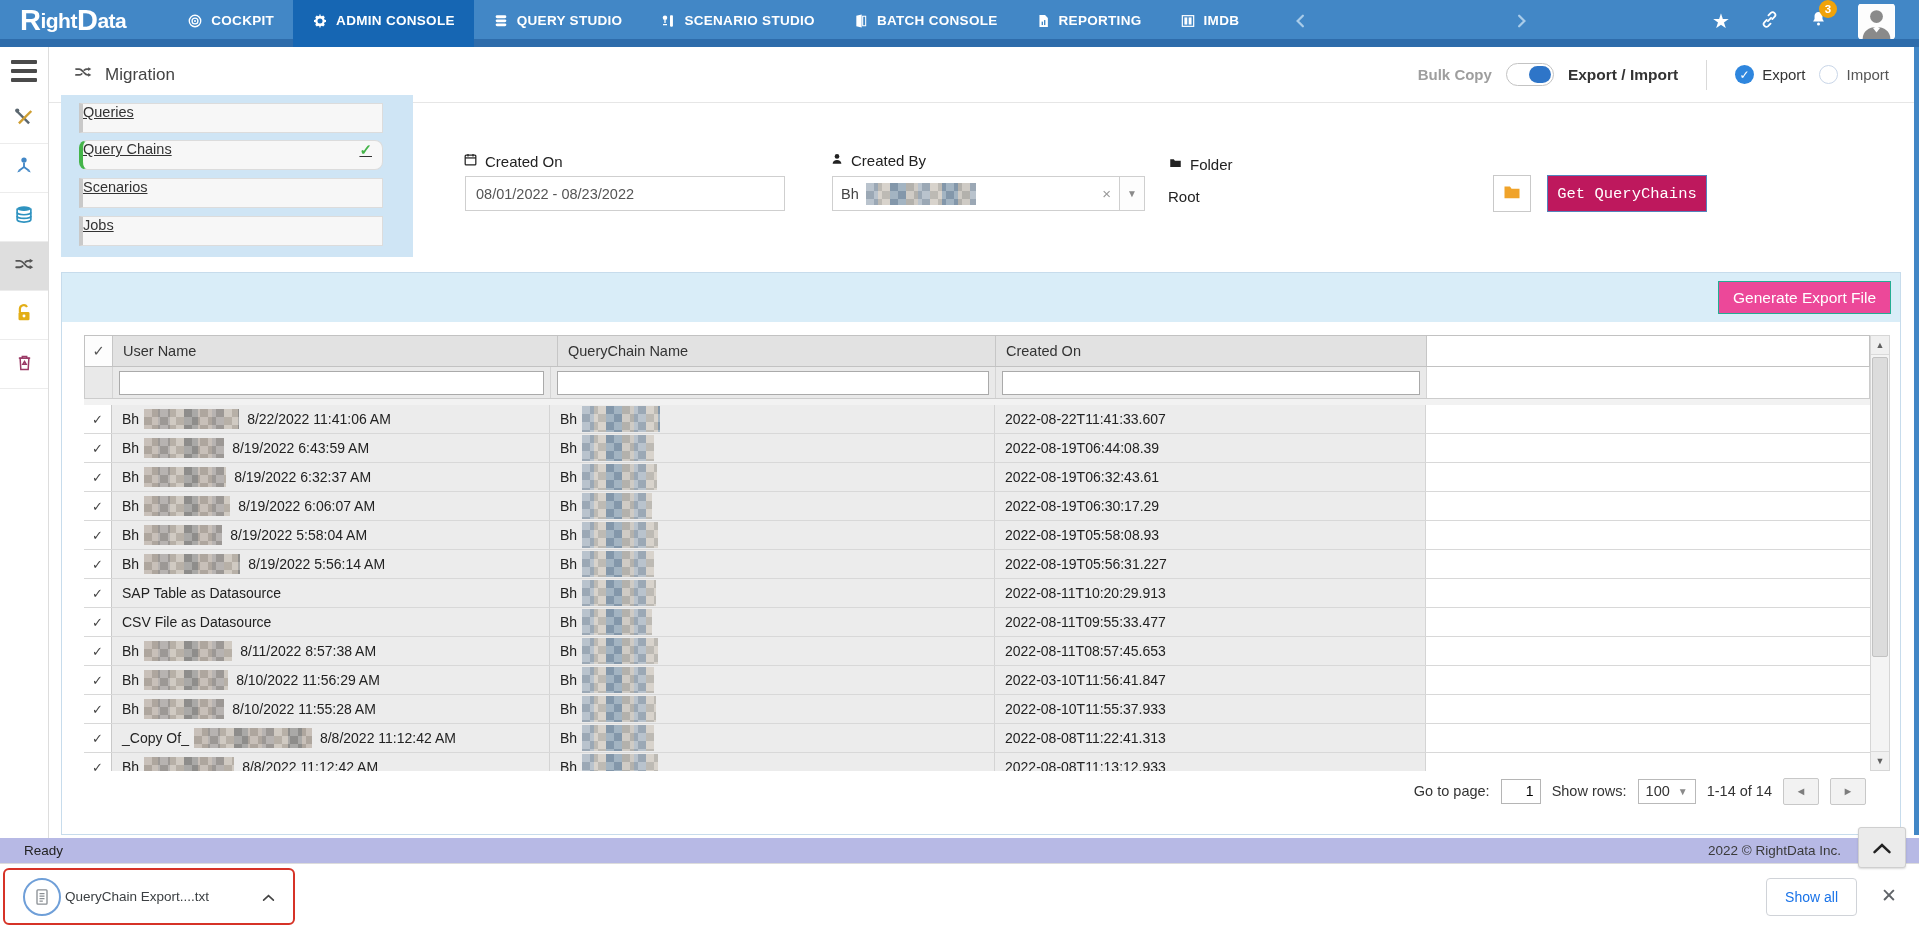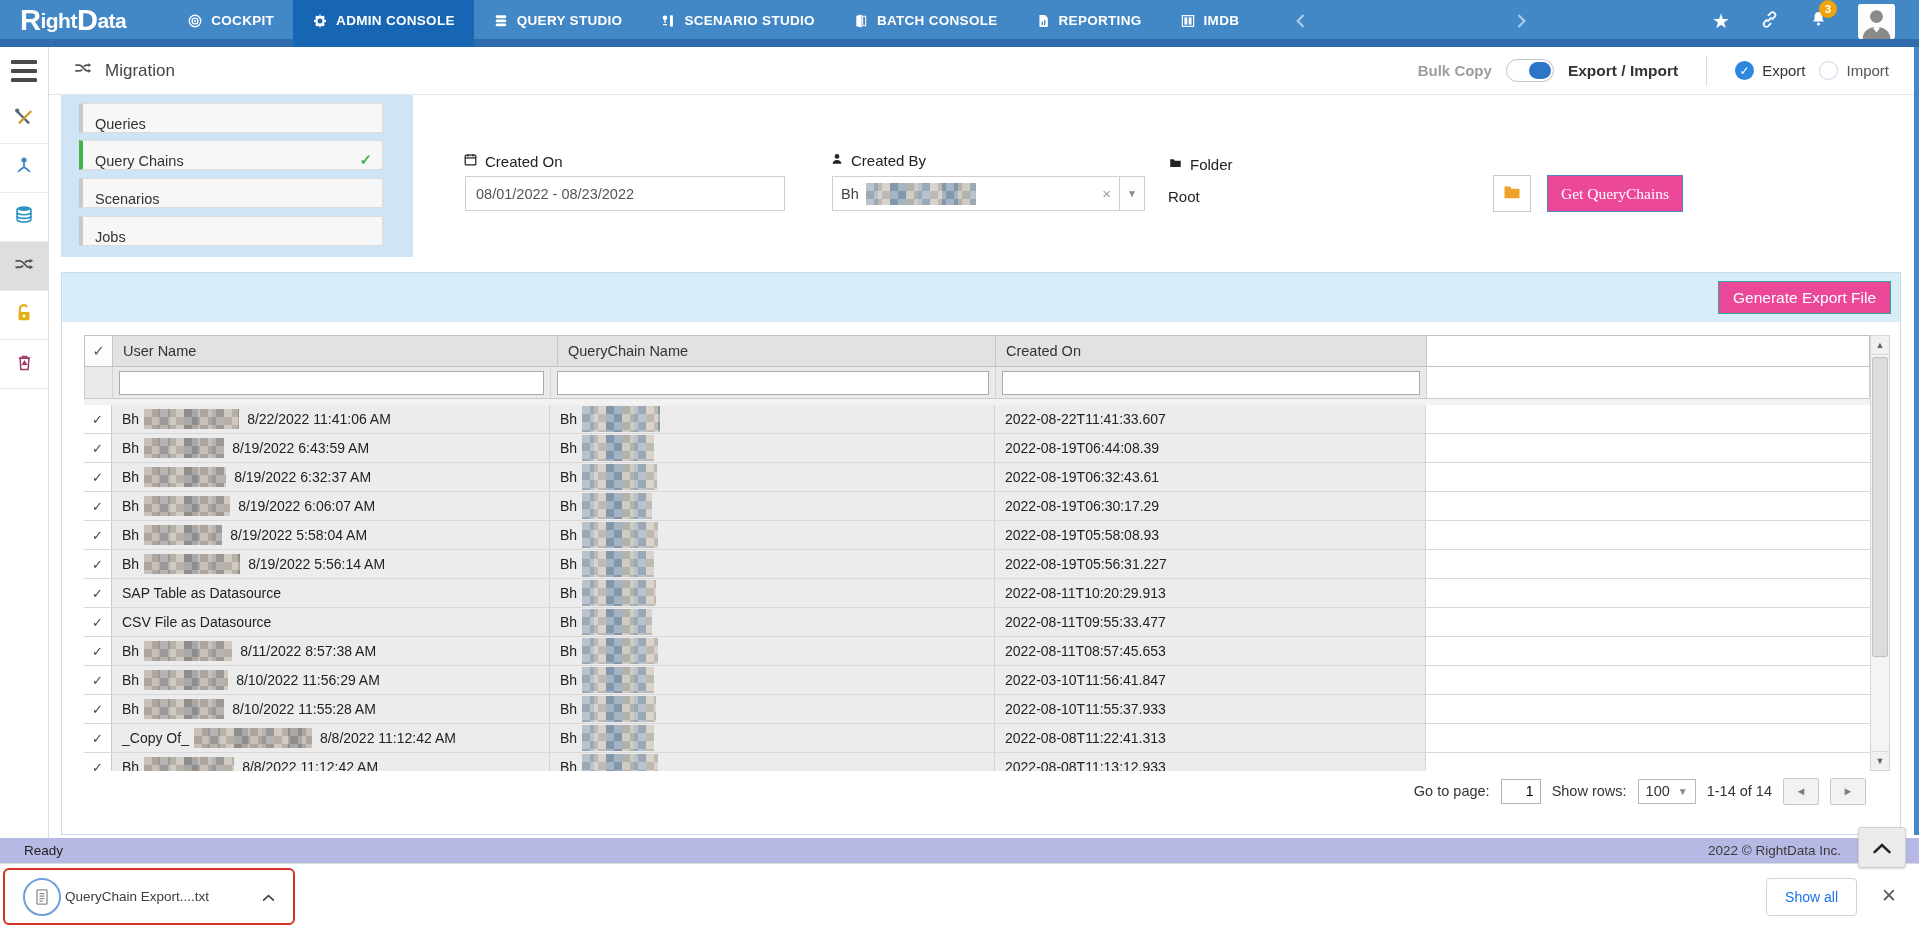--- a/index.html
+++ b/index.html
@@ -23,21 +23,21 @@
   .nav-chevron.right { margin-left:186px; }
   .nav-right { margin-left:auto; display:flex; align-items:center; gap:30px; padding:0 24px 5px 0; }
   .star-ic { font-size:20px; line-height:1; color:#fff; }
   .bell-wrap { position:relative; }
   .badge { position:absolute; top:-9px; right:-9px; min-width:18px; height:18px; border-radius:50%;
     background:#f0a30a; color:#fff; font-size:11.5px; font-weight:bold; display:flex;
     align-items:center; justify-content:center; }
   .avatar { width:37px; height:35px; border-radius:3px; overflow:hidden; background:#fff; }
 
   
-  .pageheader { position:absolute; left:49px; top:47px; right:0; height:48px; background:#fff;
+  .pageheader { position:absolute; left:49px; top:47px; right:0; height:56px; background:#fff;
     border-bottom:1px solid #e6e6e6; display:flex; align-items:center; }
   .ph-title { display:flex; align-items:center; gap:10px; margin-left:22px; font-size:17px; color:#444; }
   .ph-right { margin-left:auto; display:flex; align-items:center; margin-right:30px; gap:14px; }
   .bulkcopy { color:#9e9e9e; font-size:15px; font-weight:bold; }
   .toggle { width:48px; height:23px; border:1px solid #c3c3c3; border-radius:12px; background:#fff;
     position:relative; cursor:pointer; }
   .toggle .knob { position:absolute; right:2px; top:2px; width:22px; height:17px; border-radius:9px; background:#2e75c8; }
   .ei-label { font-size:15.5px; font-weight:bold; color:#333; }
   .vdiv { width:1px; height:30px; background:#d9d9d9; margin:0 14px; }
   .radio-group { display:flex; align-items:center; gap:8px; cursor:pointer; }
@@ -56,40 +56,40 @@
   .rail-item { height:49px; display:flex; align-items:center; justify-content:center;
     border-bottom:1px solid #ececec; cursor:pointer; }
   .rail-item.active { background:#dedede; }
 
   
   .edge-strip { position:absolute; right:0; top:47px; width:5px; height:788px; background:#4287c6; }
 
   
   .menu-panel { position:absolute; left:61px; top:95px; width:352px; height:162px; background:#cfe5f5; }
   .menu-btn { position:absolute; left:18px; width:304px; height:30px; background:#f7f7f7;
-    border:1px solid #dcdcdc; border-left:4px solid #c9c9c9; display:flex; align-items:flex-end;
-    font-size:14.5px; color:#333; padding-left:12px; cursor:pointer; }
-  .menu-btn.active { border-left-color:#44b449; }
+    border:1px solid #dcdcdc; border-left:4px solid #c9c9c9; display:flex; align-items:flex-start;
+    font-size:14.5px; color:#333; cursor:pointer;text-decoration:underline; }
+  .menu-btn.active { border-left-color:#44b449;border-radius:8px; }
   .menu-check { margin-left:auto; margin-right:10px; color:#44b449; font-weight:bold; font-size:15px; }
 
   .f-label { position:absolute; display:flex; align-items:center; gap:7px; font-size:15px; color:#222; }
   .f-input { position:absolute; height:35px; border:1px solid #cfcfcf; background:#fff; color:#555;
     font-size:14.5px; padding:0 10px; font-family:"Liberation Sans",sans-serif; }
   .combo { position:absolute; height:35px; display:flex; align-items:stretch; }
   .combo-main { width:288px; border:1px solid #cfcfcf; background:#fff; display:flex; align-items:center;
     padding:0 8px; gap:2px; }
   .combo-main .val { font-size:14.5px; color:#444; }
   .combo-clear { margin-left:auto; color:#999; font-size:15px; cursor:pointer; }
   .combo-dd { width:25px; border:1px solid #cfcfcf; border-left:none; background:#fdfdfd;
     display:flex; align-items:center; justify-content:center; color:#8a8a8a; font-size:10px; cursor:pointer; }
   .root-text { position:absolute; font-size:15px; color:#222; }
   .folder-btn { position:absolute; width:38px; height:37px; background:#fff; border:1px solid #c9c9c9;
     display:flex; align-items:center; justify-content:center; cursor:pointer; }
-  .get-btn { position:absolute; width:136px; height:37px; background:#ec4899; color:#fff;
-    border:1px solid #5384bd; font-size:15.5px; cursor:pointer; font-family:Liberation Serif, serif; }
+  .get-btn { position:absolute; width:160px; height:37px; background:#be185d; color:#fff;
+    border:1px solid #5384bd; font-size:15.5px; cursor:pointer; font-family:Liberation Mono, monospace; }
 
   
   .grid-panel { position:absolute; left:61px; top:272px; width:1840px; height:563px; background:#fff;
     border:1px solid #c7dcec; }
   .panel-band { position:absolute; left:0; top:0; right:0; height:49px; background:#d9edf8; }
   .gen-btn { position:absolute; right:9px; top:8px; height:33px; padding:0 14px; background:#ec4899;
     border:1px solid #24ad93; color:#fff; font-size:15.5px; cursor:pointer; font-family:"Liberation Sans",sans-serif; }
 
   .grid { position:absolute; left:22px; top:62px; width:1806px; height:436px; display:flex; }
   .grid-main { width:1786px; }

